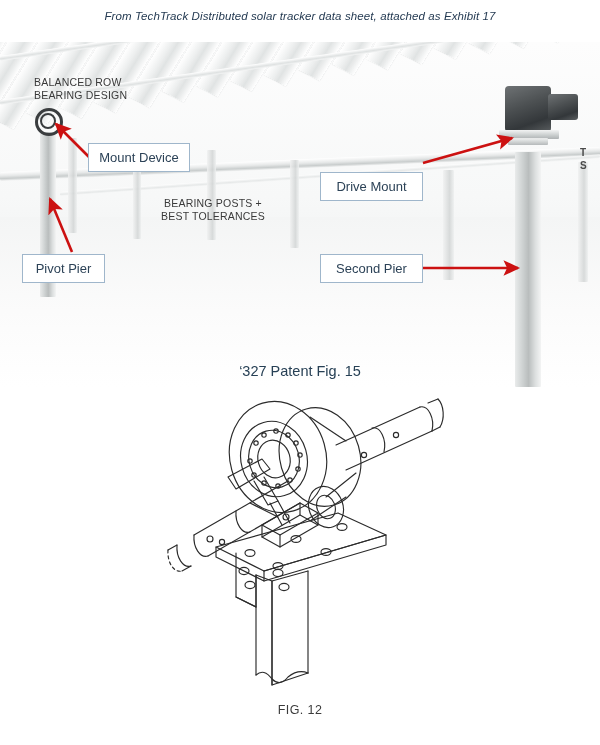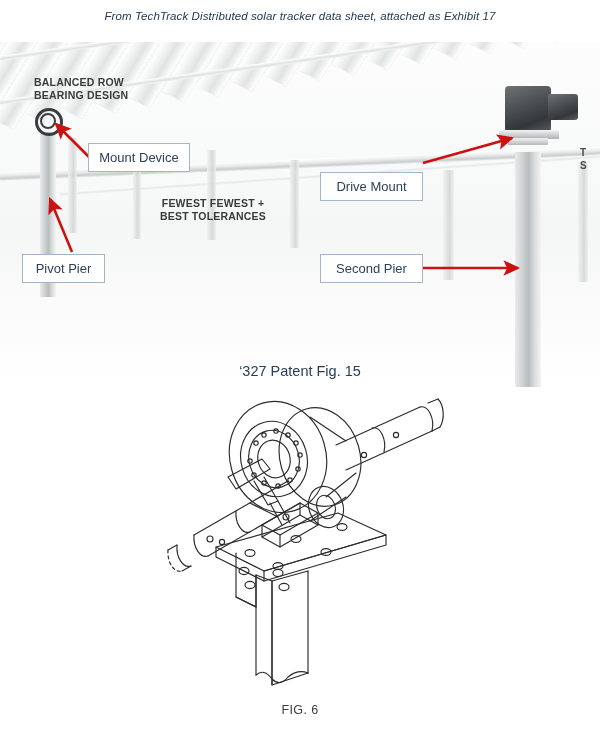--- a/index.html
+++ b/index.html
@@ -110,21 +110,21 @@
   .bearing-ring {
     position: absolute;
     border: 3px solid #3a3d3f;
     border-radius: 50%;
     background: transparent;
   }
 
   
   .photo-label {
     position: absolute;
-    font-weight: bold;
+    font-weight: normal;
     color: #3a3a3a;
     font-size: 10.5px;
     line-height: 12.5px;
     letter-spacing: .2px;
   }
   .photo-label.center { text-align: center; }
 
   
   .callout {
     position: absolute;
@@ -238,21 +238,21 @@
     <div class="drive-plate" style="left:499px; top:88px; width:60px; height:9px;"></div>
     <div class="drive-plate" style="left:508px; top:96px; width:40px; height:7px; opacity:.9;"></div>
   </div>
 
   <div class="photo-label" style="left:34px; top:34px;">
     <div>BALANCED ROW</div>
     <div>BEARING DESIGN</div>
   </div>
 
   <div class="photo-label center" style="left:143px; top:155px; width:140px;">
-    <div>FEWEST FEWEST +</div>
+    <div>BEARING POSTS +</div>
     <div>BEST TOLERANCES</div>
   </div>
 
   <div class="edge-text" style="left:580px; top:104px;">
     <div>T</div>
     <div>S</div>
   </div>
 </div>
 
 <svg class="arrows" viewBox="0 0 600 745">
@@ -379,13 +379,13 @@
       <path d="M86,212 L106,222"></path>
       <ellipse cx="94" cy="186" rx="5" ry="3.6"></ellipse>
       <ellipse cx="100" cy="200" rx="5" ry="3.6"></ellipse>
       <ellipse cx="128" cy="188" rx="5" ry="3.6"></ellipse>
       <ellipse cx="134" cy="202" rx="5" ry="3.6"></ellipse>
       <path d="M106,290 q8,-7 16,4 q8,8 16,-2 q10,-8 20,-4"></path>
     </g>
   </g>
 </svg>
 
-<div class="fig-caption">FIG. 6</div>
+<div class="fig-caption">FIG. 12</div>
 
 </body></html>

